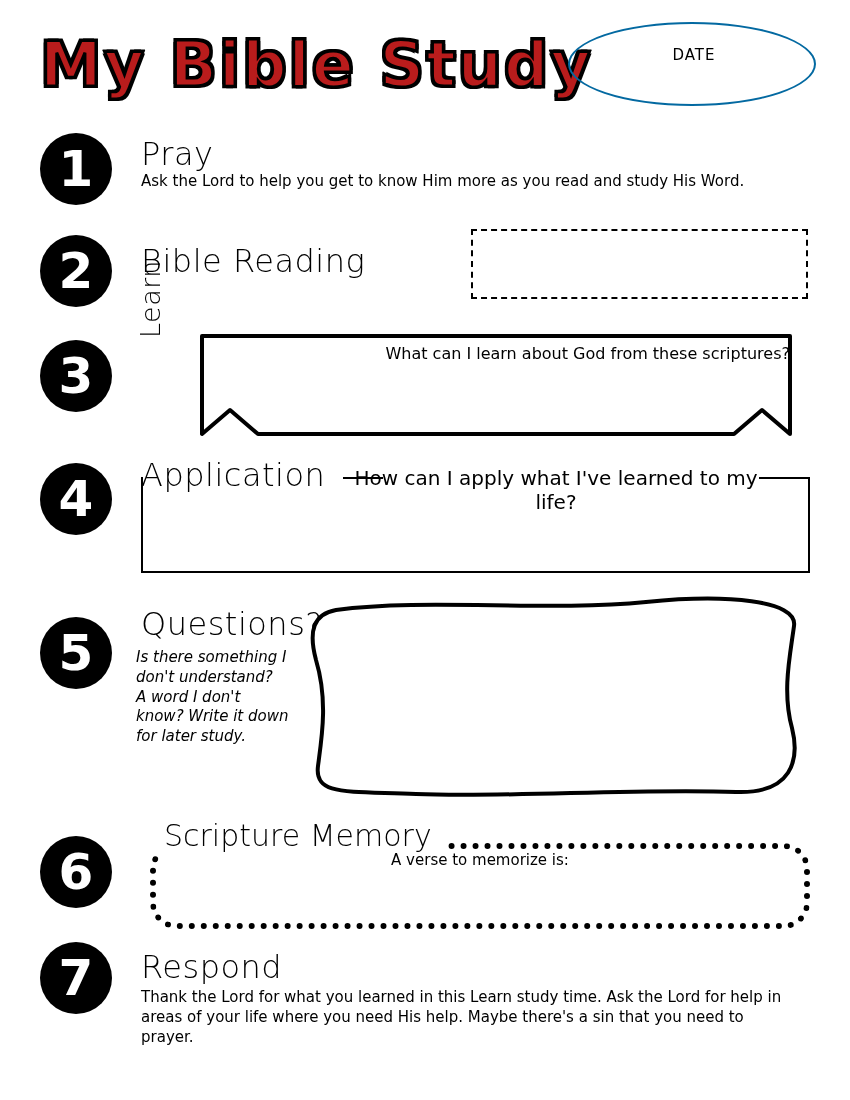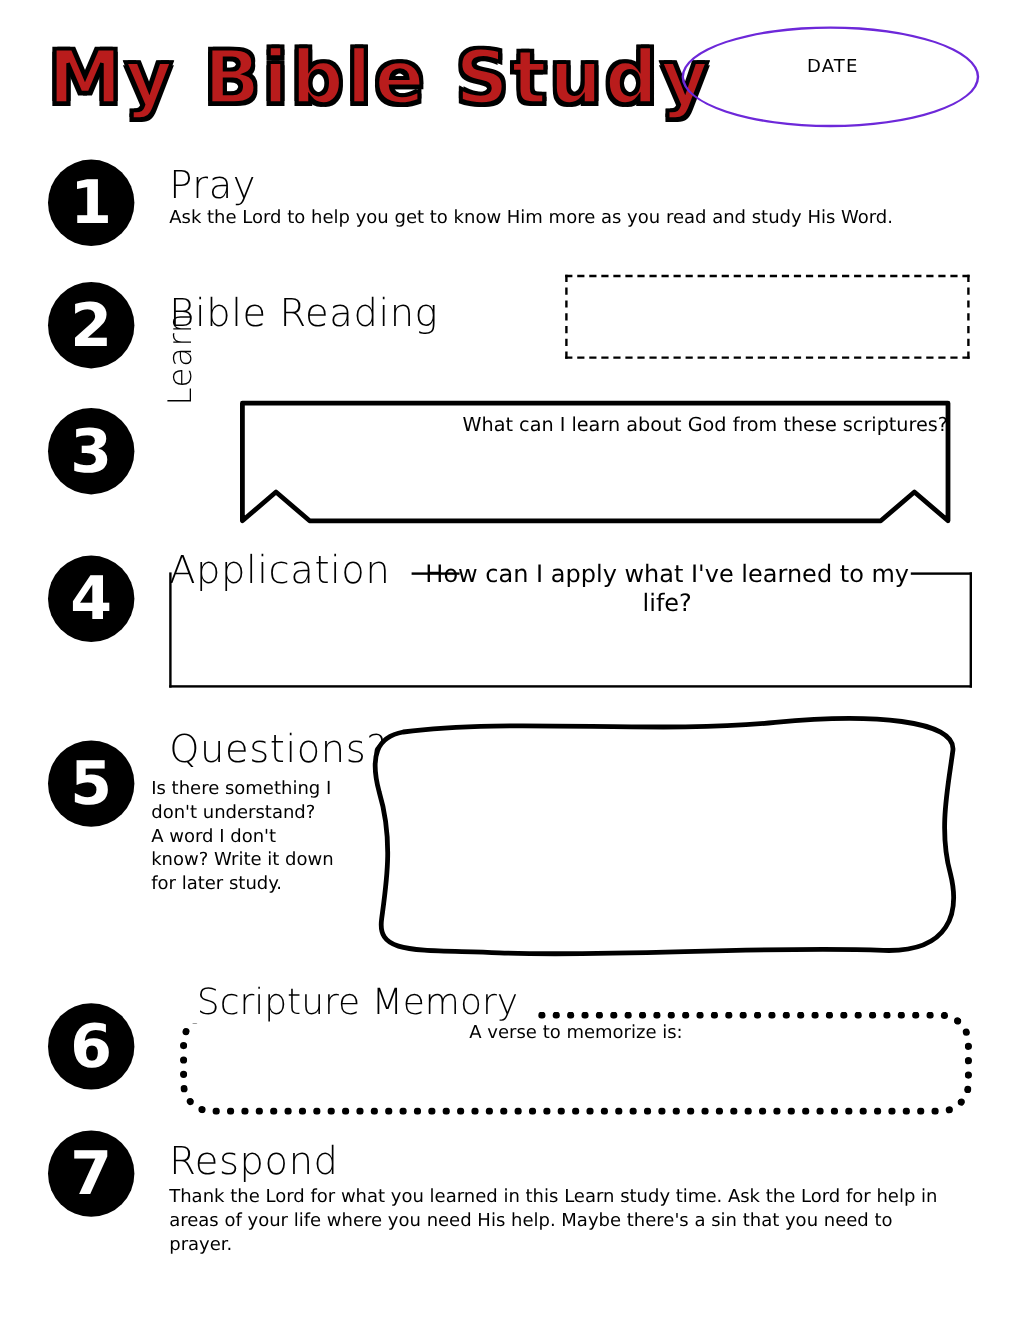--- a/index.html
+++ b/index.html
@@ -39,21 +39,21 @@
     white-space: nowrap;
   }
 
   
   .date-oval {
     position: absolute;
     left: 568px;
     top: 22px;
     width: 248px;
     height: 84px;
-    border: 2px solid #6d28d9;
+    border: 2px solid #0369a1;
     border-radius: 50%;
     box-sizing: border-box;
   }
   .date-label {
     position: absolute;
     left: 0;
     top: 22px;
     width: 248px;
     text-align: center;
     font-size: 15px;
@@ -243,21 +243,21 @@
   <div class="app-box">
     <div class="l"></div>
     <div class="r"></div>
     <div class="b"></div>
     <div class="t-left"></div>
     <div class="t-right"></div>
   </div>
 
   <div class="bubble" style="left:40px; top:617px;">5</div>
   <div class="heading" style="left:141px; top:605px;">Questions?</div>
-  <div class="body" style="left:126px; top:648px; width:180px; line-height:1.32;">
+  <div class="body" style="left:136px; top:648px; width:180px; line-height:1.32;font-style:italic;">
     <div>Is there something I</div>
     <div>don't understand?</div>
     <div>A word I don't</div>
     <div>know? Write it down</div>
     <div>for later study.</div>
   </div>
   <div class="blob">
     <svg width="500" height="210" viewBox="0 0 500 210">
       <path d="M 30 14
                C 120 2, 240 16, 340 6

